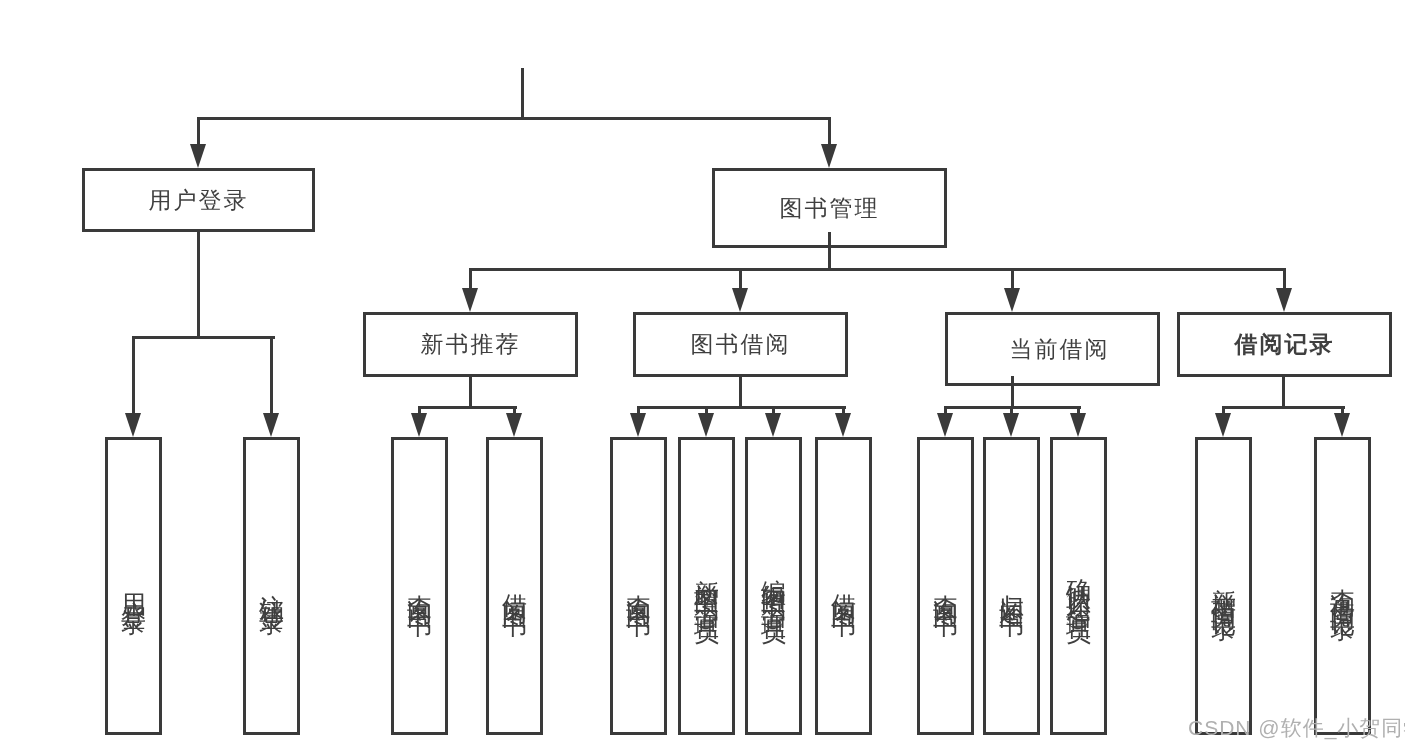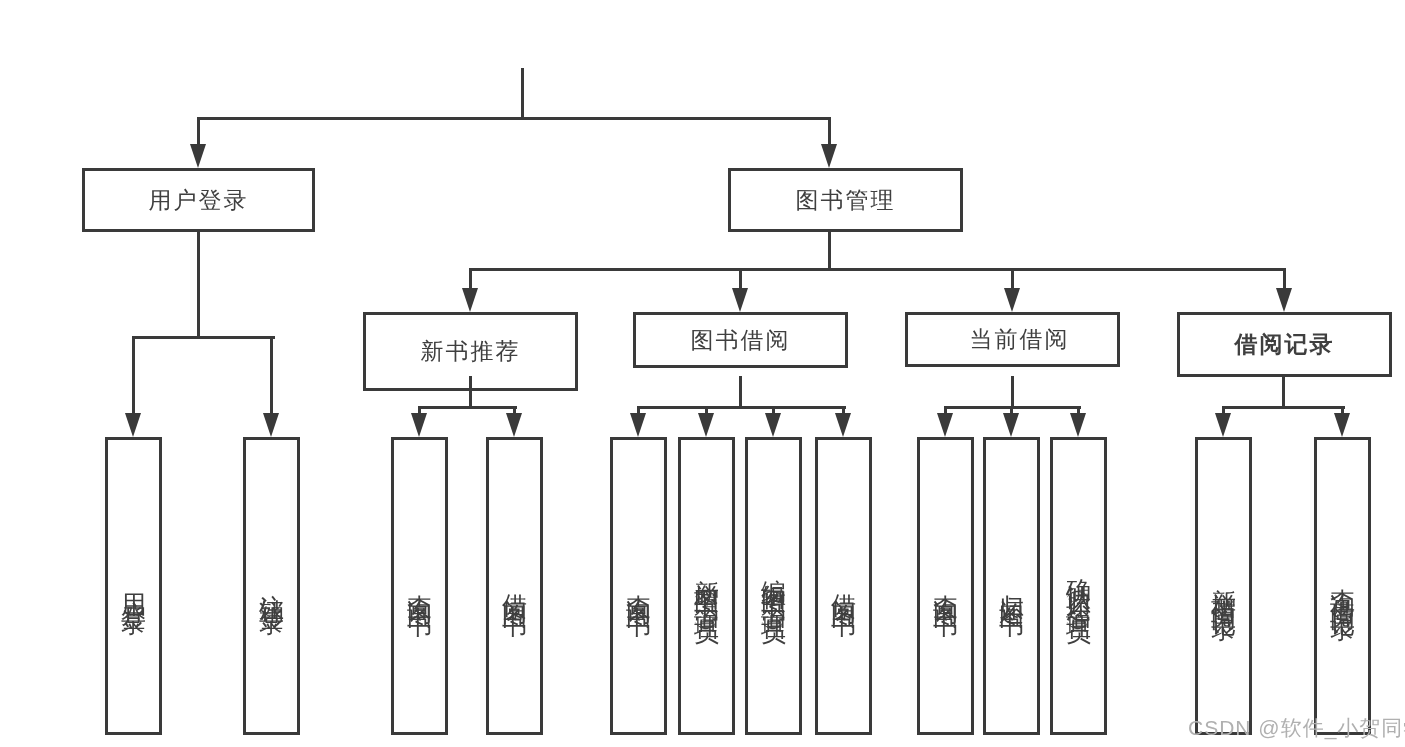--- a/index.html
+++ b/index.html
@@ -70,43 +70,43 @@
 
 
   <div class="vline" style="left:521px; top:68px; height:52px;"></div>
   <div class="hline" style="left:197px; top:117px; width:634px;"></div>
   <div class="vline" style="left:197px; top:117px; height:33px;"></div>
   <div class="ahead" style="left:190px; top:144px;"></div>
   <div class="vline" style="left:828px; top:117px; height:33px;"></div>
   <div class="ahead" style="left:821px; top:144px;"></div>
 
   <div class="node" style="left:82px; top:168px; width:233px; height:64px;">用户登录</div>
-  <div class="node" style="left:728px; top:168px; width:235px; height:64px;">图书管理</div>
+  <div class="node" style="left:712px; top:168px; width:235px; height:80px;">图书管理</div>
 
   <div class="vline" style="left:197px; top:232px; height:107px;"></div>
   <div class="hline" style="left:132px; top:336px; width:143px;"></div>
   <div class="vline" style="left:132px; top:336px; height:81px;"></div>
   <div class="ahead" style="left:125px; top:413px;"></div>
   <div class="vline" style="left:270px; top:336px; height:81px;"></div>
   <div class="ahead" style="left:263px; top:413px;"></div>
 
   <div class="vline" style="left:828px; top:232px; height:39px;"></div>
   <div class="hline" style="left:469px; top:268px; width:817px;"></div>
   <div class="vline" style="left:469px; top:268px; height:24px;"></div>
   <div class="ahead" style="left:462px; top:288px;"></div>
   <div class="vline" style="left:739px; top:268px; height:24px;"></div>
   <div class="ahead" style="left:732px; top:288px;"></div>
   <div class="vline" style="left:1011px; top:268px; height:24px;"></div>
   <div class="ahead" style="left:1004px; top:288px;"></div>
   <div class="vline" style="left:1283px; top:268px; height:24px;"></div>
   <div class="ahead" style="left:1276px; top:288px;"></div>
 
-  <div class="node" style="left:363px; top:312px; width:215px; height:79px;">新书推荐</div>
-  <div class="node" style="left:633px; top:312px; width:215px; height:56px;">图书借阅</div>
-  <div class="node" style="left:905px; top:312px; width:215px; height:55px;padding-left:14px;">当前借阅</div>
+  <div class="node" style="left:363px; top:312px; width:215px; height:65px;">新书推荐</div>
+  <div class="node" style="left:633px; top:312px; width:215px; height:65px;">图书借阅</div>
+  <div class="node" style="left:945px; top:312px; width:215px; height:74px;padding-left:14px;">当前借阅</div>
   <div class="node" style="left:1177px; top:312px; width:215px; height:65px;font-weight:bold;">借阅记录</div>
 
   <div class="vline" style="left:469px; top:376px; height:33px;"></div>
   <div class="hline" style="left:418px; top:406px; width:99px;"></div>
   <div class="vline" style="left:418px; top:406px; height:11px;"></div>
   <div class="ahead" style="left:411px; top:413px;"></div>
   <div class="vline" style="left:513px; top:406px; height:11px;"></div>
   <div class="ahead" style="left:506px; top:413px;"></div>
 
   <div class="vline" style="left:739px; top:376px; height:33px;"></div>

